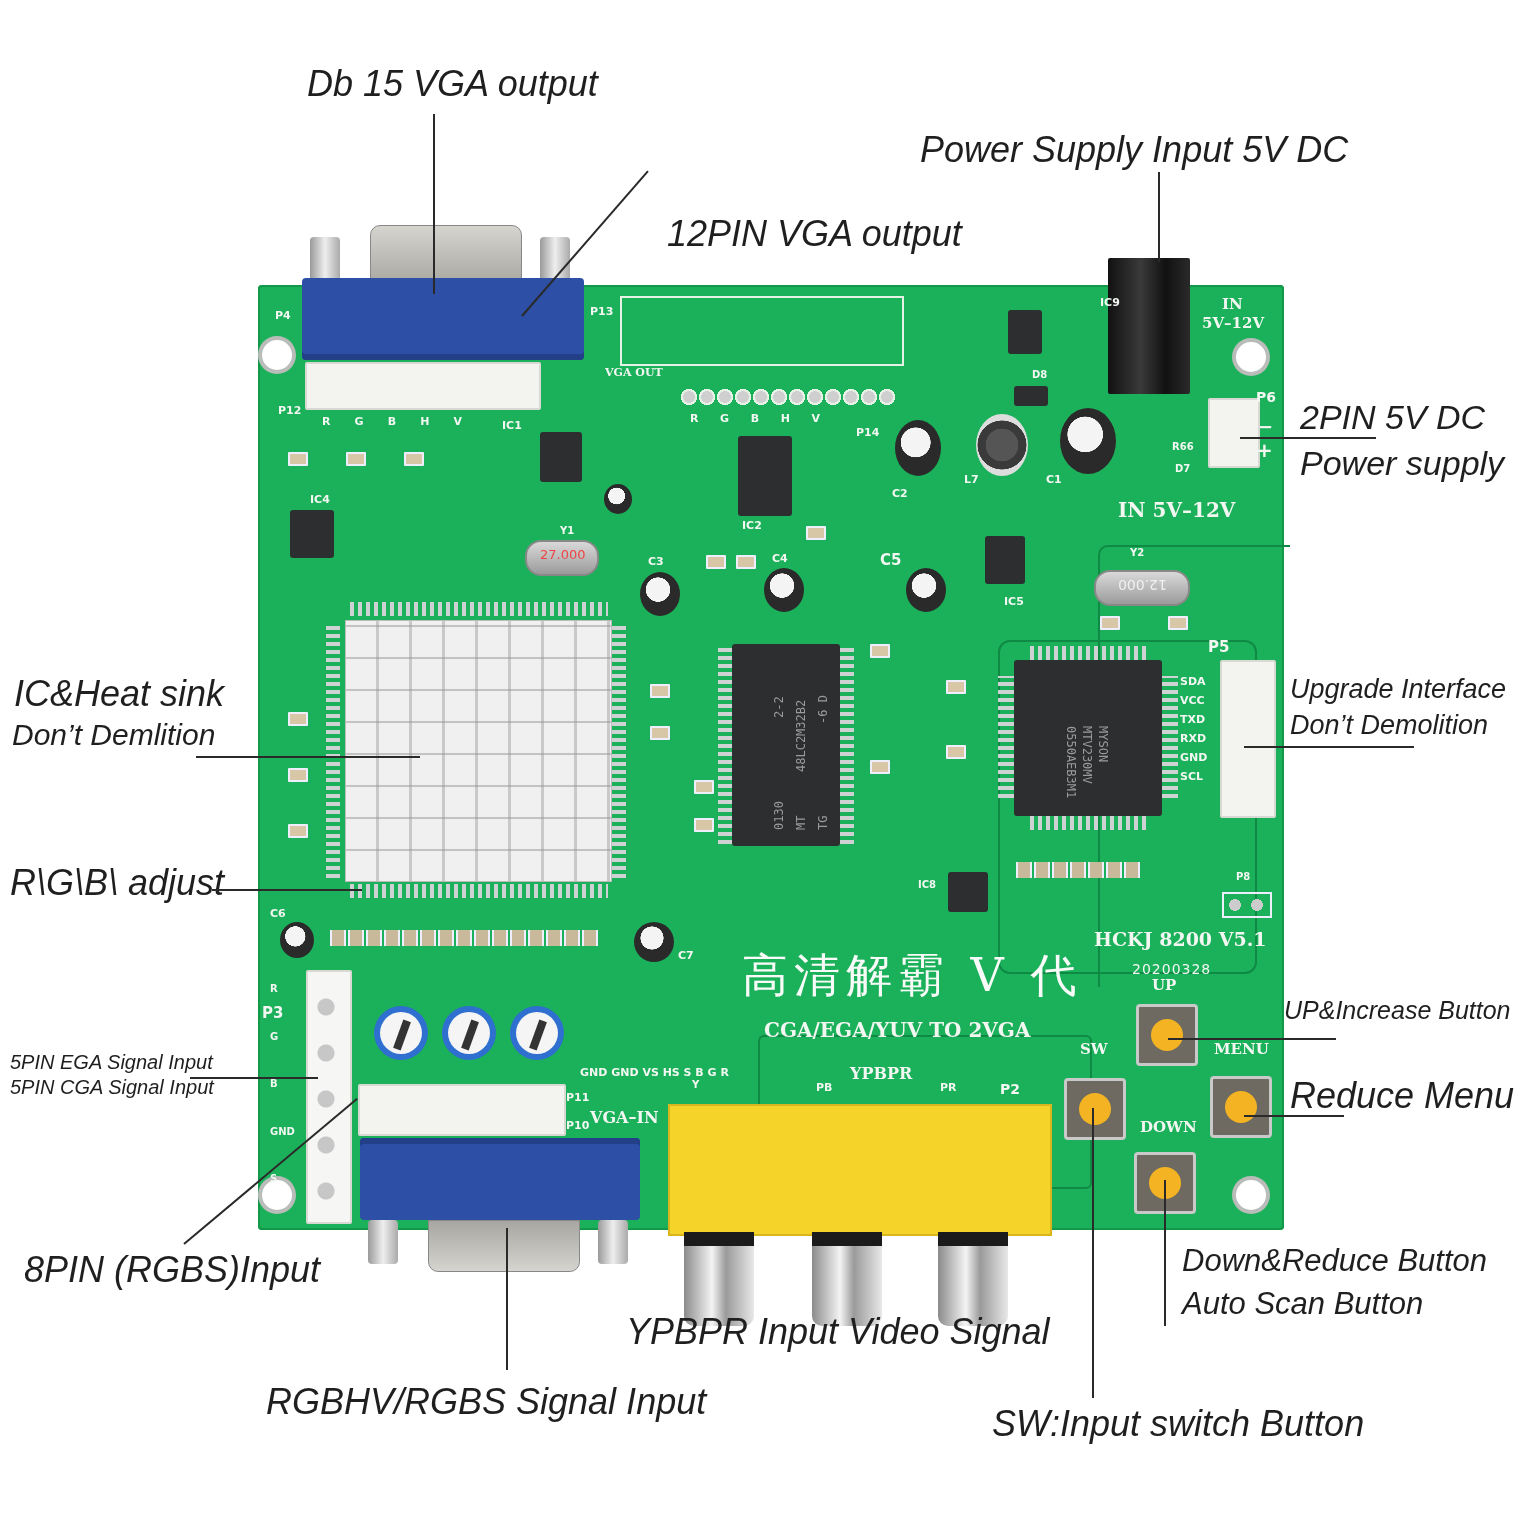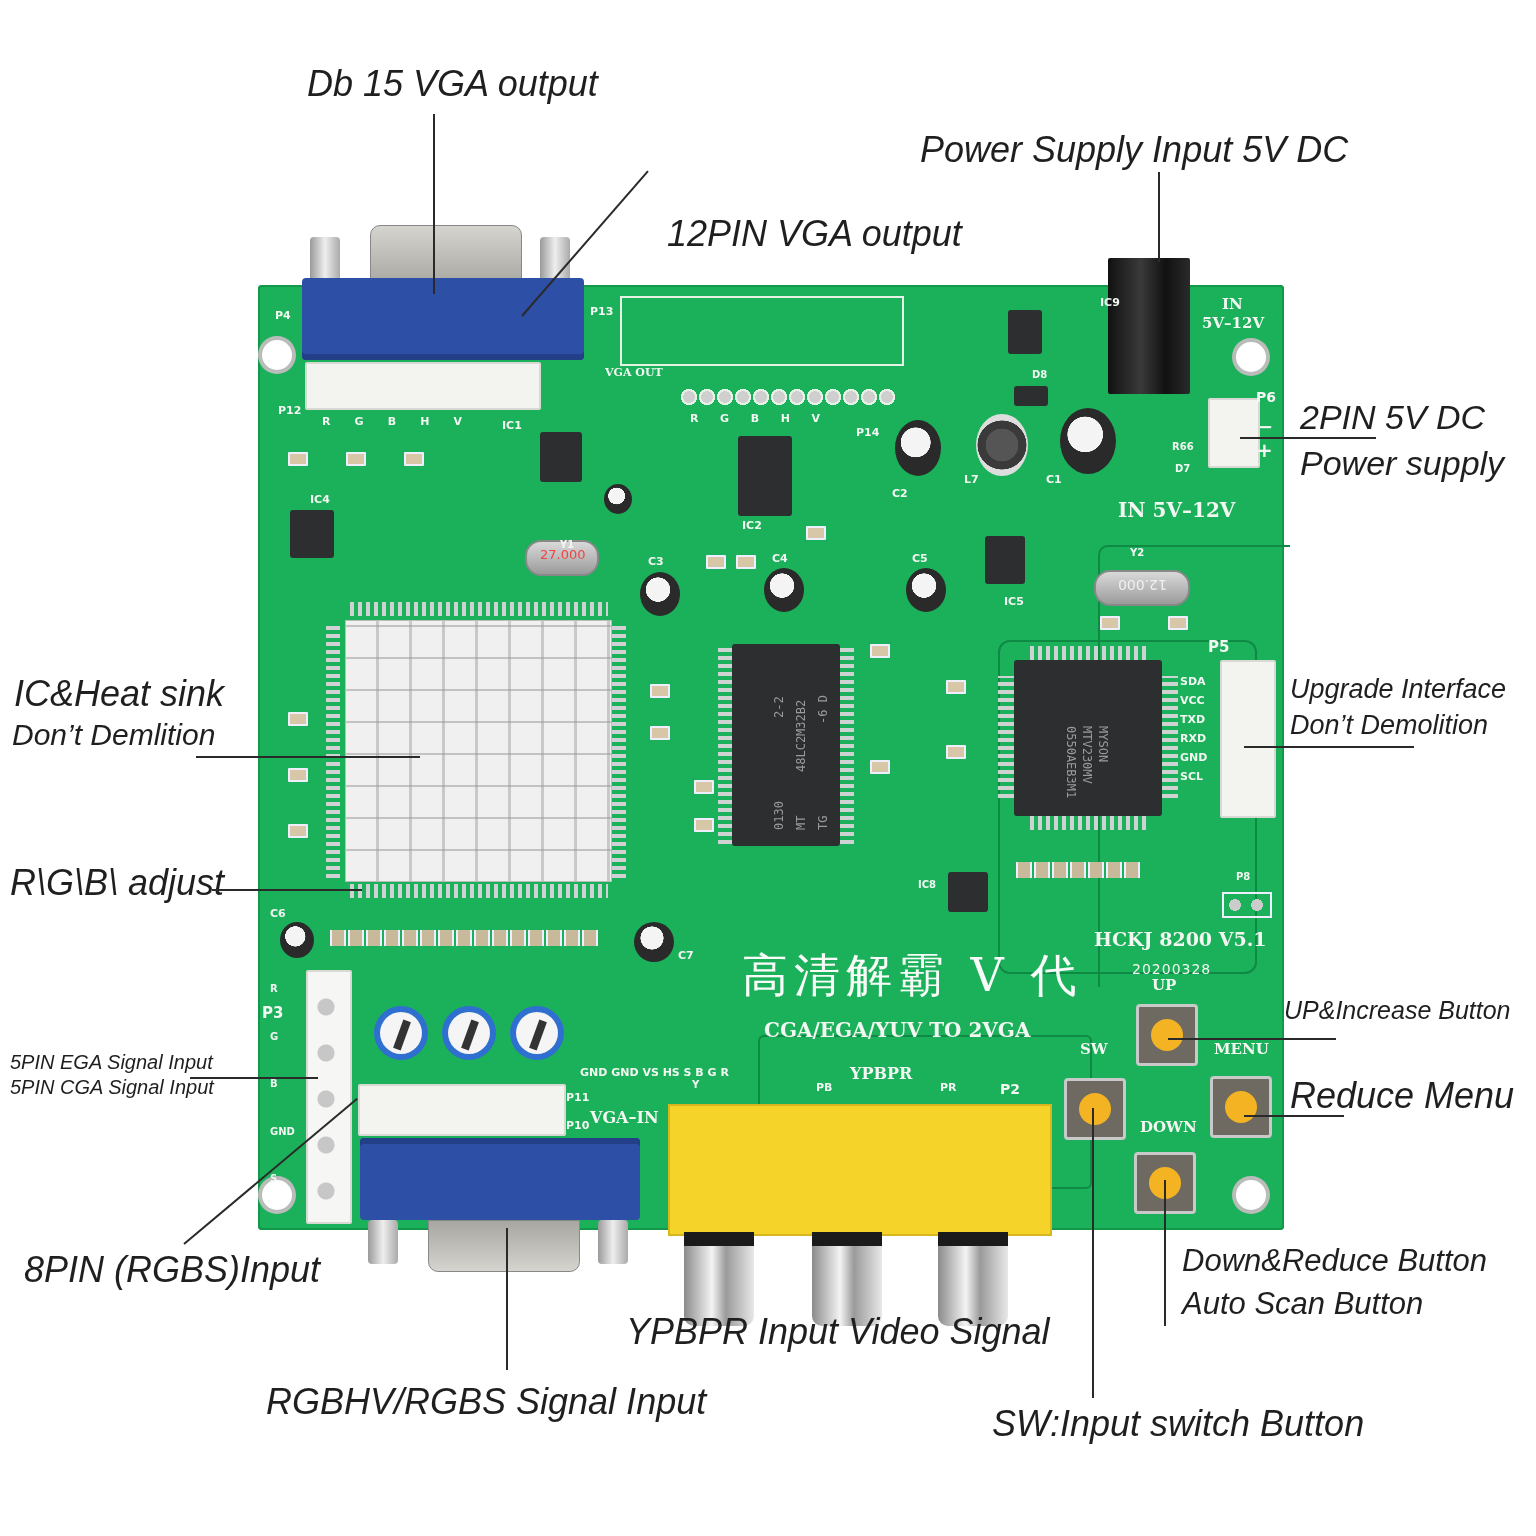--- a/index.html
+++ b/index.html
@@ -90,21 +90,21 @@
 <div class="cap" style="left:764px;top:568px;width:40px;height:44px;"></div>
 <div class="cap" style="left:906px;top:568px;width:40px;height:44px;"></div>
 <div class="cap" style="left:280px;top:922px;width:34px;height:36px;"></div>
 <div class="cap" style="left:634px;top:922px;width:40px;height:40px;"></div>
 <div class="cap" style="left:604px;top:484px;width:28px;height:30px;"></div>
 <div class="silk" style="left:892px;top:488px;font-size:11px;">C2</div>
 <div class="silk" style="left:964px;top:474px;font-size:11px;">L7</div>
 <div class="silk" style="left:1046px;top:474px;font-size:11px;">C1</div>
 <div class="silk" style="left:648px;top:556px;font-size:11px;">C3</div>
 <div class="silk" style="left:772px;top:553px;font-size:11px;">C4</div>
-<div class="silk" style="left:912px;top:553px;font-size:11px;">C5</div>
+<div class="silk" style="left:880px;top:553px;font-size:15px;">C5</div>
 <div class="silk" style="left:270px;top:908px;font-size:11px;">C6</div>
 <div class="silk" style="left:678px;top:950px;font-size:11px;">C7</div>
 
 <div class="chip" style="left:1008px;top:310px;width:34px;height:44px;"></div>
 <div class="silk" style="left:1100px;top:297px;font-size:11px;">IC9</div>
 <div class="chip" style="left:1014px;top:386px;width:34px;height:20px;"></div>
 <div class="silk" style="left:1032px;top:370px;font-size:10px;">D8</div>
 <div class="chip" style="left:738px;top:436px;width:54px;height:80px;"></div>
 <div class="pins-v" style="left:728px;top:440px;width:74px;height:72px;z-index:-1;"></div>
 <div class="silk" style="left:742px;top:520px;font-size:11px;">IC2</div>
@@ -112,21 +112,21 @@
 <div class="silk" style="left:502px;top:420px;font-size:11px;">IC1</div>
 <div class="chip" style="left:290px;top:510px;width:44px;height:48px;"></div>
 <div class="silk" style="left:310px;top:494px;font-size:11px;">IC4</div>
 <div class="chip" style="left:985px;top:536px;width:40px;height:48px;"></div>
 <div class="silk" style="left:1004px;top:596px;font-size:11px;">IC5</div>
 <div class="chip" style="left:948px;top:872px;width:40px;height:40px;"></div>
 <div class="silk" style="left:918px;top:880px;font-size:10px;">IC8</div>
 
 <div style="position:absolute;left:525px;top:540px;width:70px;height:32px;border-radius:16px;background:linear-gradient(180deg,#d9d9d9,#9b9b9b);border:2px solid #888;"></div>
 <div class="silk" style="left:540px;top:548px;font-size:13px;color:#ef4444;font-weight:normal;">27.000</div>
-<div class="silk" style="left:560px;top:526px;font-size:10px;margin-top:14px;">Y1</div>
+<div class="silk" style="left:560px;top:526px;font-size:10px;">Y1</div>
 <div style="position:absolute;left:1094px;top:570px;width:92px;height:32px;border-radius:16px;background:linear-gradient(180deg,#d9d9d9,#9b9b9b);border:2px solid #888;"></div>
 <div class="silk" style="left:1118px;top:578px;font-size:14px;color:#f0f0f0;font-weight:normal;transform:rotate(180deg);">12.000</div>
 <div class="silk" style="left:1130px;top:548px;font-size:10px;">Y2</div>
 
 <div class="pins-h" style="left:350px;top:602px;width:258px;height:14px;"></div>
 <div class="pins-h" style="left:350px;top:884px;width:258px;height:14px;"></div>
 <div class="pins-v" style="left:326px;top:622px;width:14px;height:256px;"></div>
 <div class="pins-v" style="left:612px;top:622px;width:14px;height:256px;"></div>
 <div class="heatsink"></div>
 

